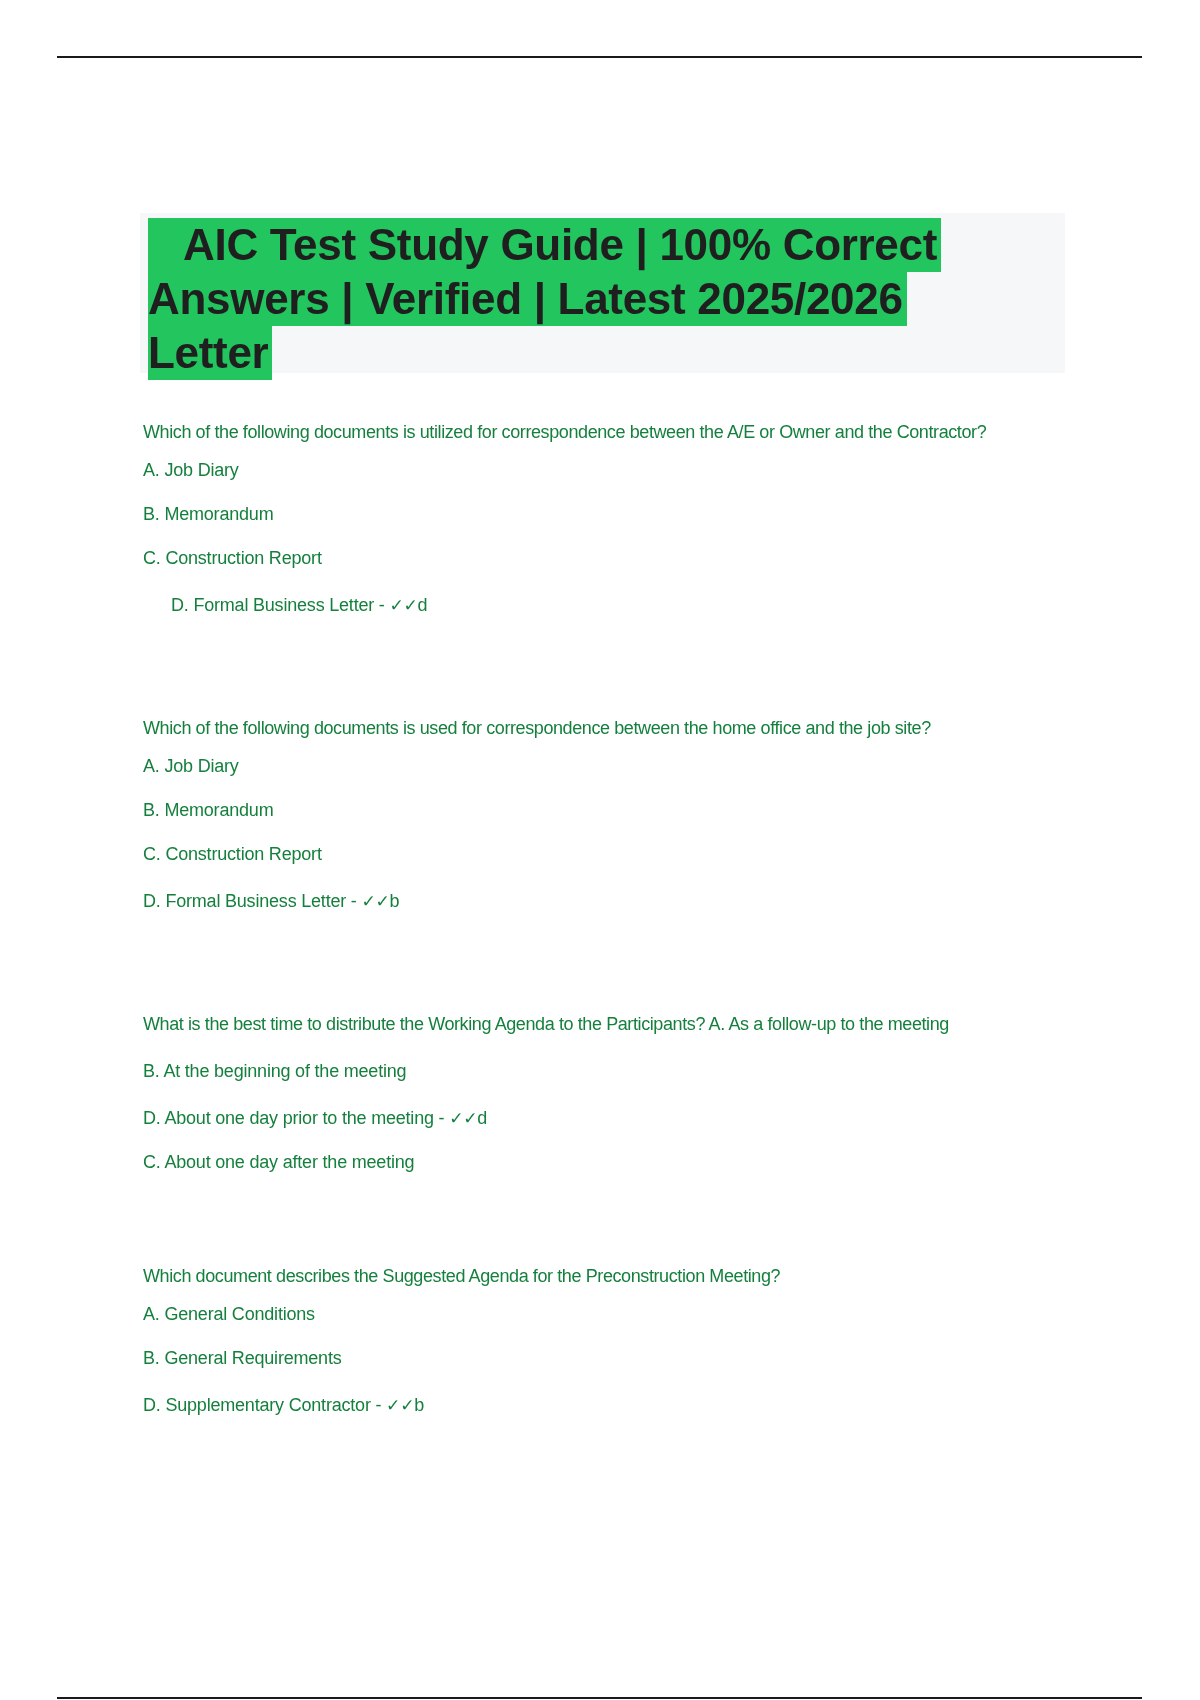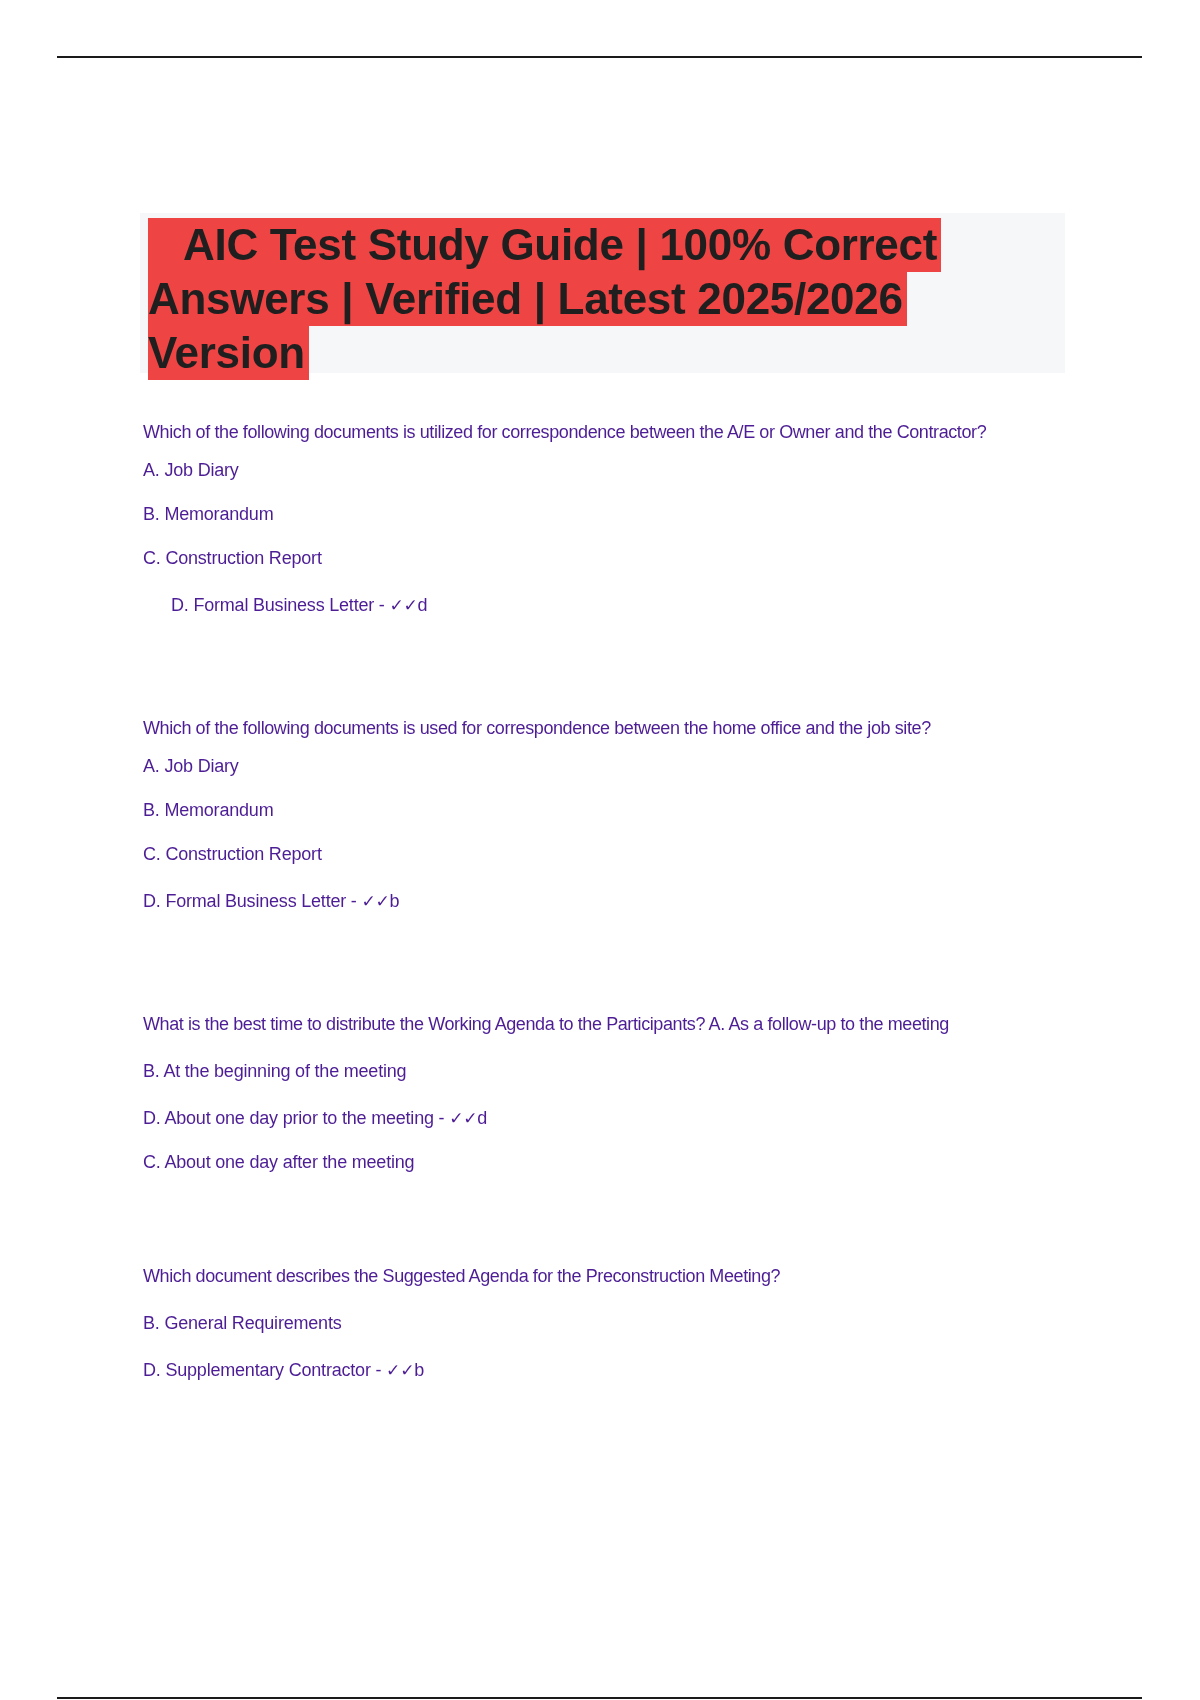--- a/index.html
+++ b/index.html
@@ -46,37 +46,37 @@
       width: 900px;
       font-family: "Liberation Sans", sans-serif;
       font-weight: bold;
       font-size: 44px;
       line-height: 54px;
       color: #1f1f1f;
       letter-spacing: -0.3px;
     }
     .title-line {
       display: inline-block;
-      background: #ef4444;
+      background: #22c55e;
       padding: 0 4px 0 0;
       white-space: nowrap;
     }
     .title-line.first {
       padding-left: 35px;
       margin-left: -12px;
     }
     .title-row { display: block; height: 54px; }
 
     .qa {
       position: absolute;
       left: 143px;
       width: 900px;
       font-family: "Liberation Sans", sans-serif;
       font-size: 18px;
-      color: #4c1d95;
+      color: #15803d;
     }
     .question {
       margin: 0;
       line-height: 28px;
       letter-spacing: -0.4px;
     }
     .option {
       margin: 0;
       line-height: 22px;
       letter-spacing: -0.2px;
@@ -90,21 +90,21 @@
 <body>
 
 <div class="page">
 
   <div class="rule top"></div>
 
   <div class="title-box">
     <div class="title-inner">
       <div class="title-row"><span class="title-line first">AIC Test Study Guide | 100% Correct</span></div>
       <div class="title-row"><span class="title-line" style="margin-left:-12px;">Answers | Verified | Latest 2025/2026</span></div>
-      <div class="title-row"><span class="title-line" style="margin-left:-12px;">Version</span></div>
+      <div class="title-row"><span class="title-line" style="margin-left:-12px;">Letter</span></div>
     </div>
   </div>
 
   <div class="qa" style="top:418px;">
     <p class="question">Which of the following documents is utilized for correspondence between the A/E or Owner and the Contractor?</p>
     <p class="option" style="margin-top:13px;">A. Job Diary</p>
     <p class="option" style="margin-top:22px;">B. Memorandum</p>
     <p class="option" style="margin-top:22px;">C. Construction Report</p>
     <p class="option" style="margin-top:25px;margin-left:28px;">
       <span>D. Formal Business Letter - </span><span class="check">✓✓</span><span>d</span>
@@ -125,20 +125,21 @@
     <p class="question">What is the best time to distribute the Working Agenda to the Participants? A. As a follow-up to the meeting</p>
     <p class="option" style="margin-top:22px;">B. At the beginning of the meeting</p>
     <p class="option" style="margin-top:25px;">
       <span>D. About one day prior to the meeting - </span><span class="check">✓✓</span><span>d</span>
     </p>
     <p class="option" style="margin-top:22px;">C. About one day after the meeting</p>
   </div>
 
   <div class="qa" style="top:1262px;">
     <p class="question">Which document describes the Suggested Agenda for the Preconstruction Meeting?</p>
+    <p class="option" style="margin-top:13px;">A. General Conditions</p>
     <p class="option" style="margin-top:22px;">B. General Requirements</p>
     <p class="option" style="margin-top:25px;">
       <span>D. Supplementary Contractor - </span><span class="check">✓✓</span><span>b</span>
     </p>
   </div>
 
   <div class="rule bottom"></div>
 </div>
 
 </body></html>

